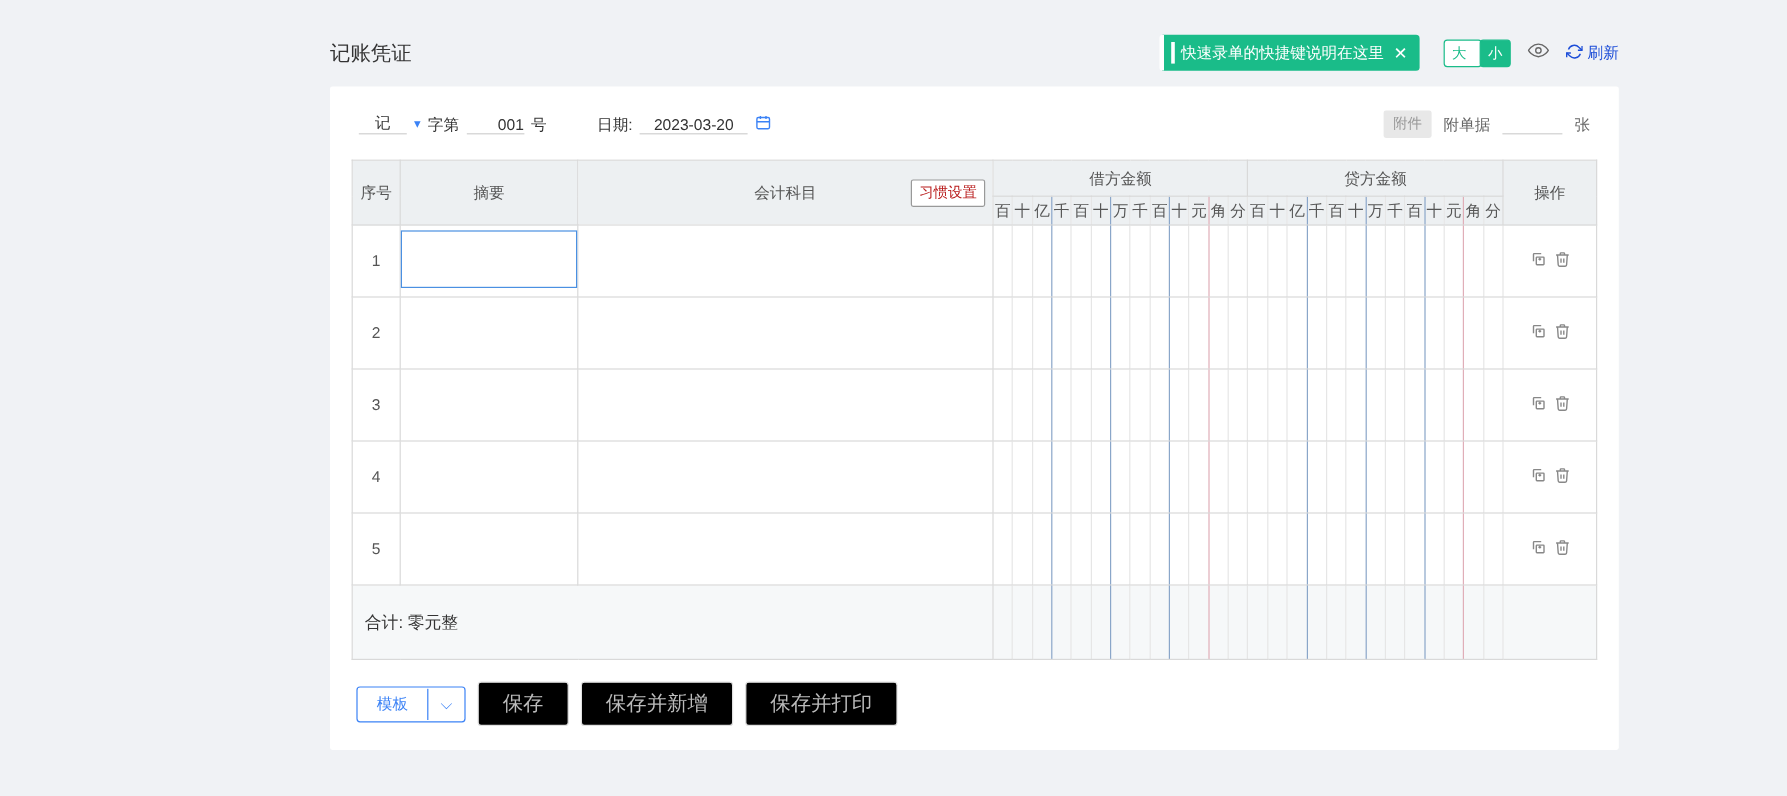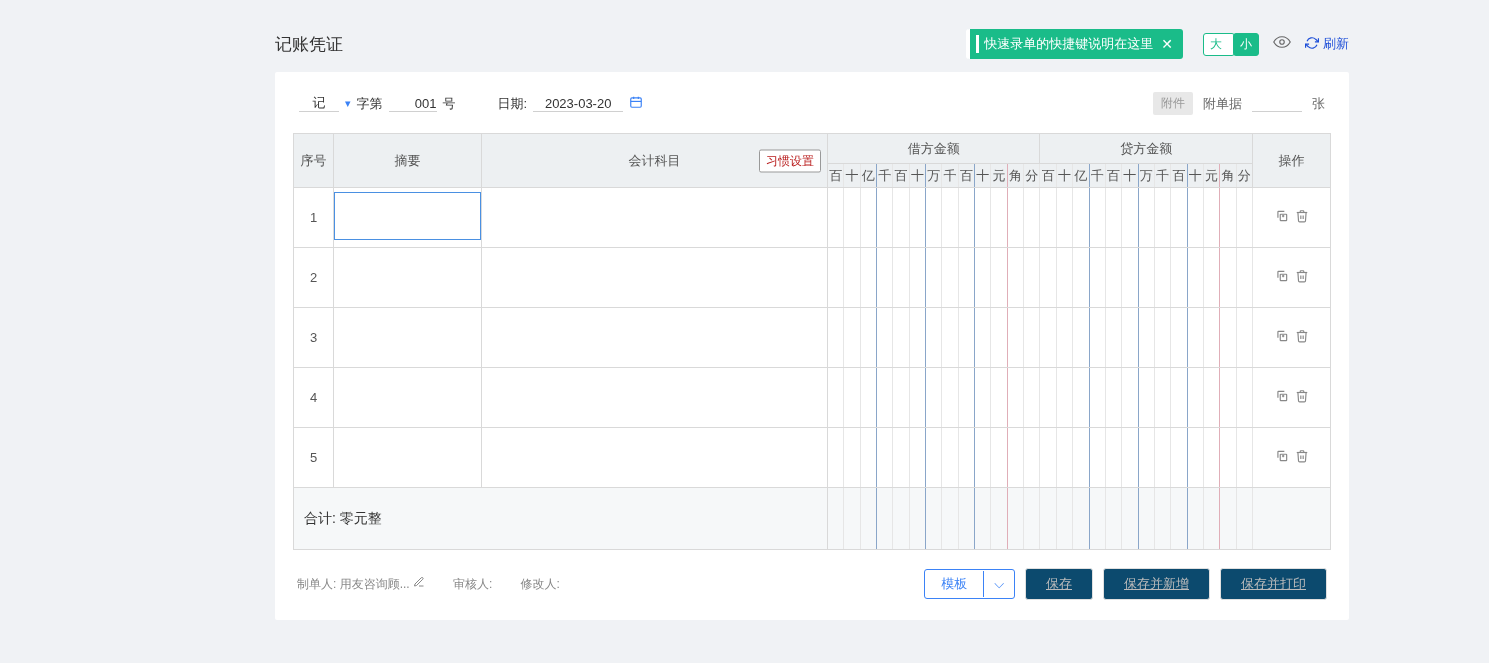--- a/index.html
+++ b/index.html
@@ -296,27 +296,26 @@
     font-size: 13px;
   }
   .tpl-btn .tpl-label { padding: 5px 16px; }
   .tpl-btn .tpl-arrow {
     border-left: 1px solid #3b82f6;
     padding: 5px 10px;
     color: #3b82f6;
   }
   .save-btn {
     border: 1px solid #e0e0e0;
-    background: #0c4a6e;
+    background: #000000;
     color: #bbb;
     padding: 6px 20px;
     border-radius: 3px;
-    font-size: 13px;
+    font-size: 17px;
     cursor: not-allowed;
-    text-decoration: underline;
   }
   .digit-row th.group3 { border-right-color: #8aa6c9; }
   .digit-row th.group2 { border-right-color: #e0aeb8; }
 </style>
 </head>
 <body>
 
 <div class="app">
   <div class="header-row">
     <div class="page-title">记账凭证</div>
@@ -687,34 +686,20 @@
             <td class="digit-cell" style="background: rgb(246, 248, 249);"></td>
             <td class="digit-cell group2" style="background: rgb(246, 248, 249);"></td>
             <td class="digit-cell" style="background: rgb(246, 248, 249);"></td>
             <td class="digit-cell" style="background: rgb(246, 248, 249);"></td>
             <td style="background: rgb(246, 248, 249);"></td>
           </tr>
         </tbody>
     </table>
 
     <div class="footer-row">
-      <div class="footer-left">
-        <span>
-          <span>制单人:</span>
-          <span>用友咨询顾...</span>
-          <span class="edit-icon">
-            <svg width="12" height="12" viewBox="0 0 24 24" fill="none" stroke="#888" stroke-width="2">
-                <path d="M12 20h9"></path>
-                <path d="M16.5 3.5a2.121 2.121 0 013 3L7 19l-4 1 1-4 12.5-12.5z"></path>
-              </svg>
-          </span>
-        </span>
-        <span>审核人:</span>
-        <span>修改人:</span>
-      </div>
       <div class="footer-right">
         <div class="tpl-btn">
           <span class="tpl-label">模板</span>
           <span class="tpl-arrow">⌵</span>
         </div>
         <button class="save-btn">保存</button>
         <button class="save-btn">保存并新增</button>
         <button class="save-btn">保存并打印</button>
       </div>
     </div>

